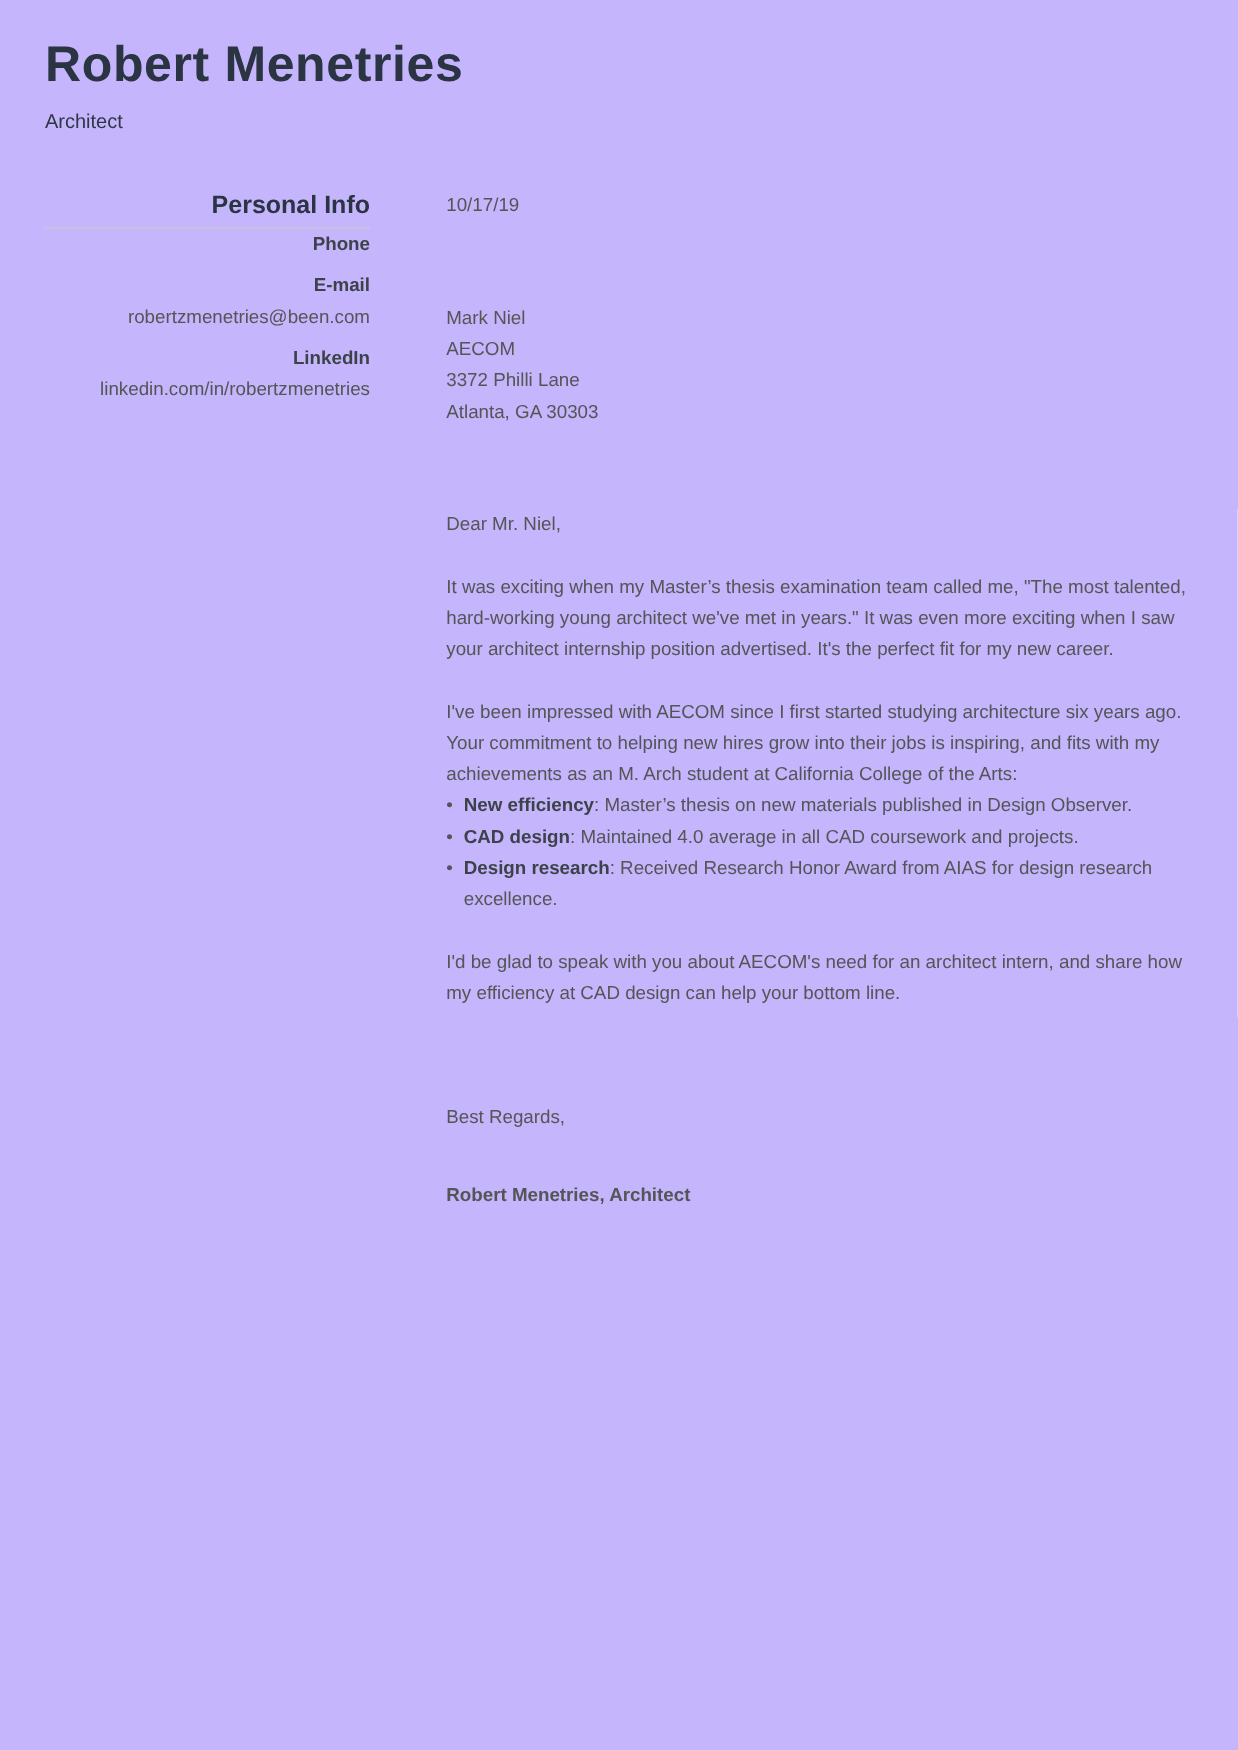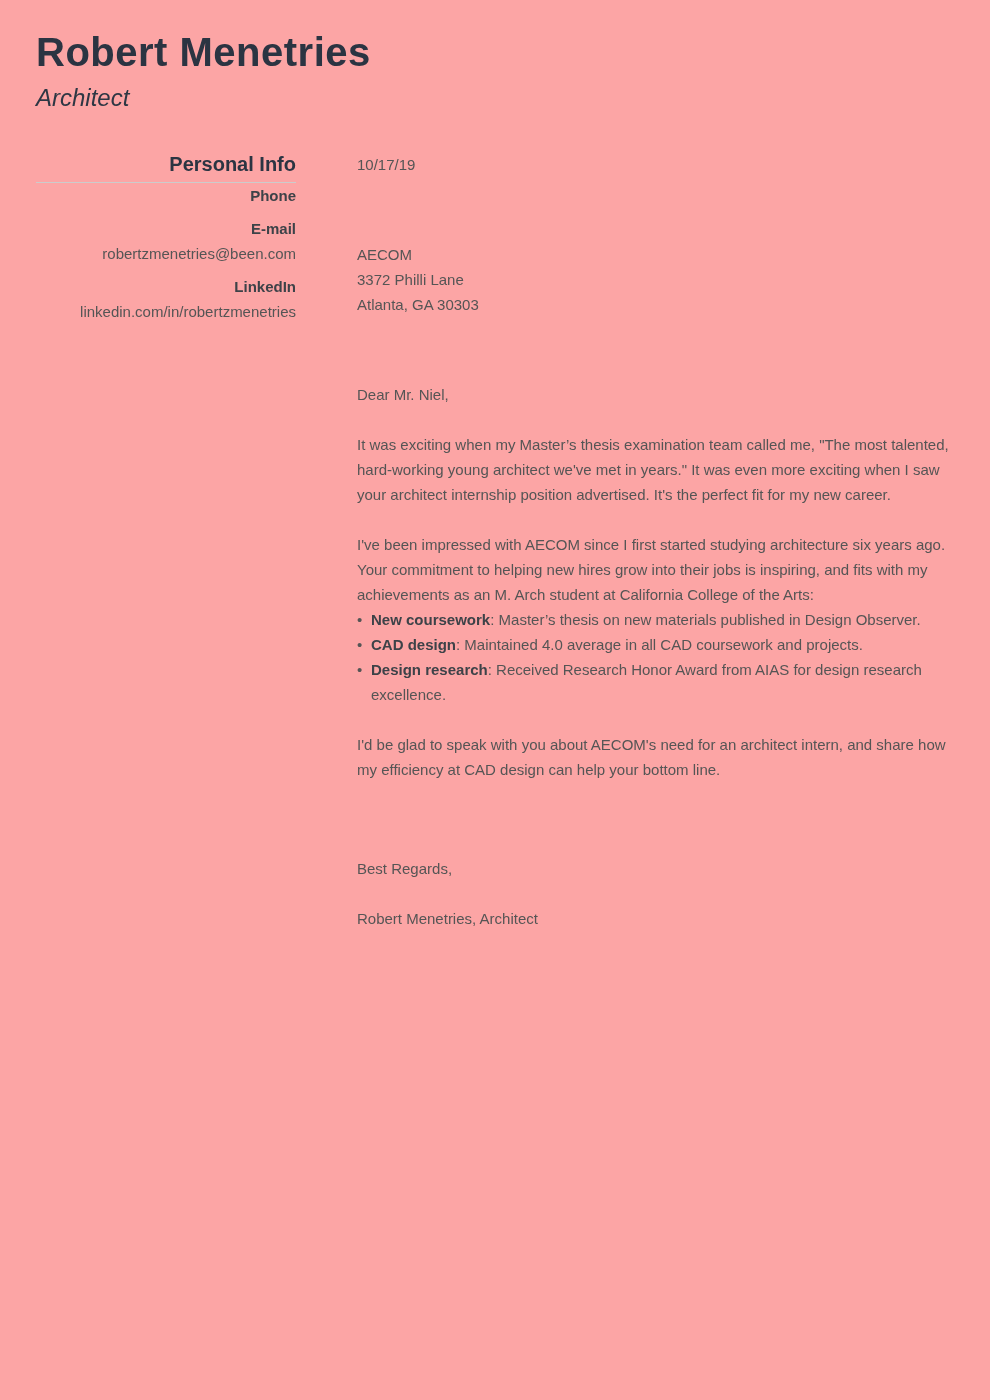--- a/index.html
+++ b/index.html
@@ -5,28 +5,28 @@
   html, body { margin: 0; padding: 0; background: #ffffff; }
   body {
     width: 990px; height: 1400px;
     font-family: "Liberation Sans", sans-serif;
     -webkit-font-smoothing: antialiased;
   }
   .page {
     box-sizing: border-box;
     width: 990px; height: 1400px;
     padding: 30px 39px 0 36px;
-    background: #fca5a5;
+    background: #c4b5fd;
   }
   .name {
     font-size: 40px; font-weight: 700; color: #2b3442;
     line-height: 44px; letter-spacing: 0.5px;
   }
   .job-title {
-    font-size: 24px; font-style: italic; color: #2e3744;
+    font-size: 16px; color: #2e3744;
     line-height: 24px; margin-top: 12px;
   }
   .content { display: flex; margin-top: 42px; gap: 20px; }
   .sidebar { flex: 0 0 260px; width: 260px; text-align: right; }
   .sidebar-heading {
     font-size: 20px; font-weight: 700; color: #2b3442;
     line-height: 24px; padding-bottom: 6px;
     border-bottom: 1px solid #cccccc;
   }
   .sidebar-items { }
@@ -41,21 +41,21 @@
   .recipient { margin-bottom: 65px; }
   .salutation { margin-bottom: 25px; }
   .para { margin-bottom: 25px; }
   .para-tight { margin-bottom: 0; }
   .bullets { margin-bottom: 25px; }
   .bullet { display: flex; }
   .bullet-marker { flex: 0 0 14px; width: 14px; color: #555555; }
   .bullet-text { flex: 1; }
   .term { font-weight: 700; color: #3d4248; }
   .valediction { margin-top: 74px; }
-  .signature { margin-top: 25px; }
+  .signature { margin-top: 38px; font-weight: bold; }
 </style>
 </head>
 <body>
 
 <div class="page">
 
   <div class="header">
     <div class="name">Robert Menetries</div>
     <div class="job-title">Architect</div>
   </div>
@@ -76,35 +76,36 @@
           <div class="info-label">LinkedIn</div>
           <div class="info-value">linkedin.com/in/robertzmenetries</div>
         </div>
       </div>
     </div>
 
     <div class="main">
       <div class="date">10/17/19</div>
 
       <div class="recipient">
+        <div>Mark Niel</div>
         <div>AECOM</div>
         <div>3372 Philli Lane</div>
         <div>Atlanta, GA 30303</div>
       </div>
 
       <div class="salutation">Dear Mr. Niel,</div>
 
       <div class="para">It was exciting when my Master’s thesis examination team called me, "The most talented, hard-working young architect we've met in years." It was even more exciting when I saw your architect internship position advertised. It's the perfect fit for my new career.</div>
 
       <div class="para para-tight">I've been impressed with AECOM since I first started studying architecture six years ago. Your commitment to helping new hires grow into their jobs is inspiring, and fits with my achievements as an M. Arch student at California College of the Arts:</div>
 
       <div class="bullets">
         <div class="bullet">
           <span class="bullet-marker">•</span>
-          <span class="bullet-text"><span class="term">New coursework</span><span>: Master’s thesis on new materials published in Design Observer.</span></span>
+          <span class="bullet-text"><span class="term">New efficiency</span><span>: Master’s thesis on new materials published in Design Observer.</span></span>
         </div>
         <div class="bullet">
           <span class="bullet-marker">•</span>
           <span class="bullet-text"><span class="term">CAD design</span><span>: Maintained 4.0 average in all CAD coursework and projects.</span></span>
         </div>
         <div class="bullet">
           <span class="bullet-marker">•</span>
           <span class="bullet-text"><span class="term">Design research</span><span>: Received Research Honor Award from AIAS for design research excellence.</span></span>
         </div>
       </div>

